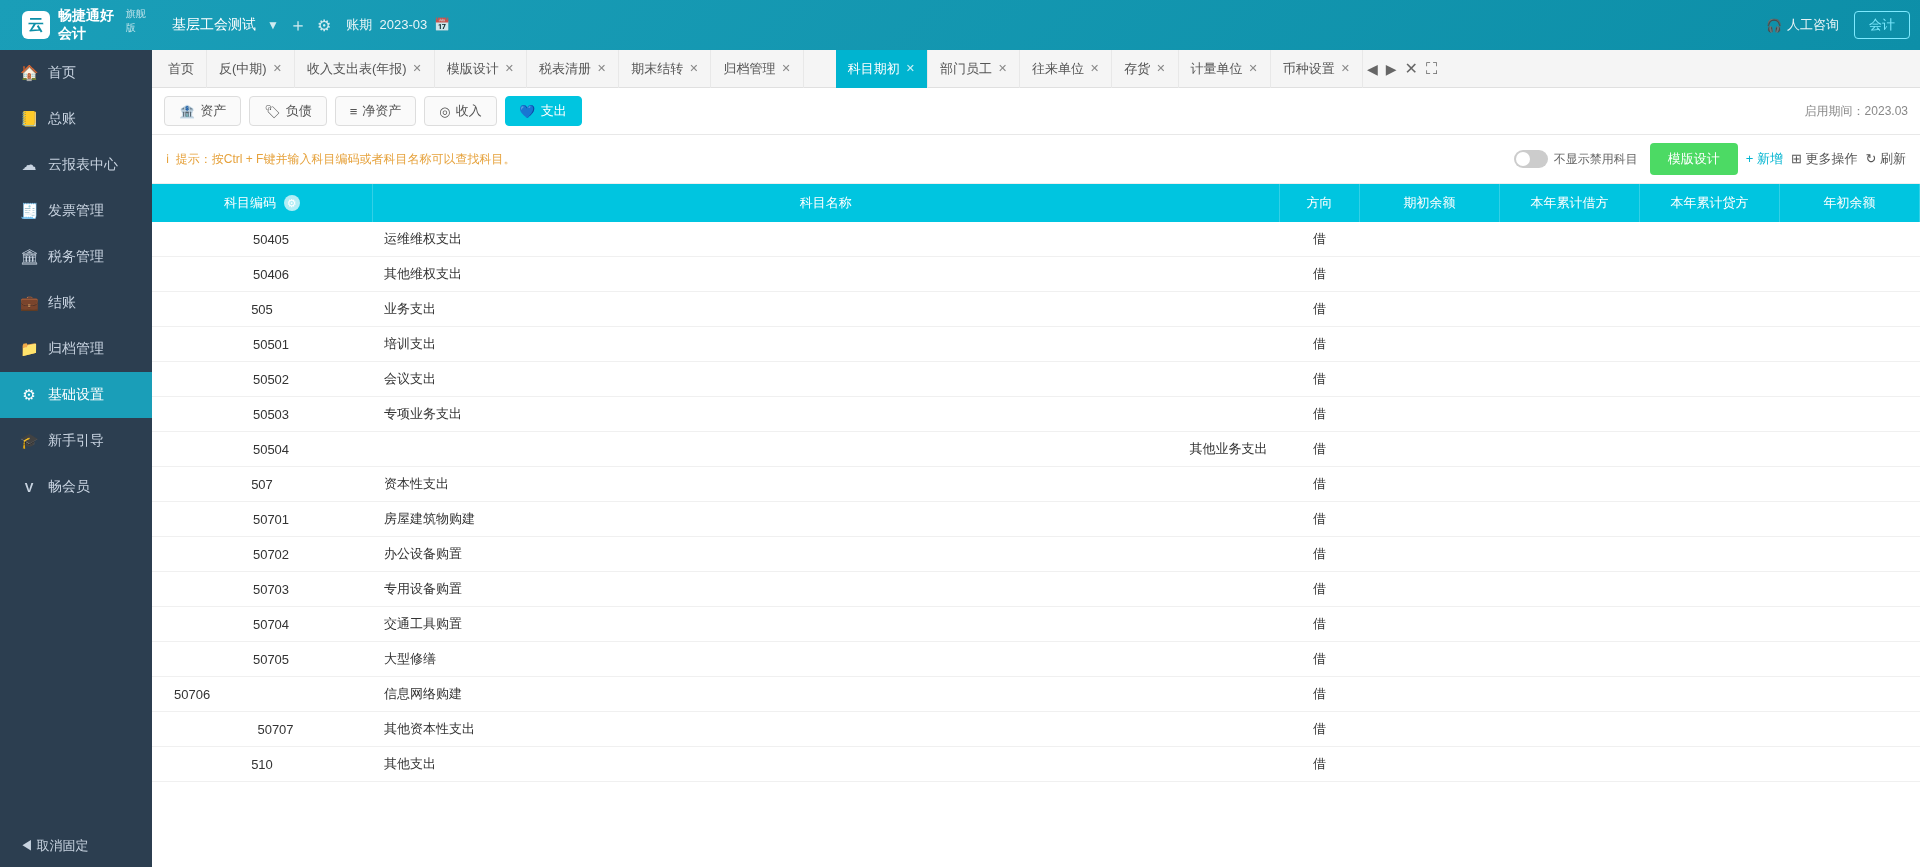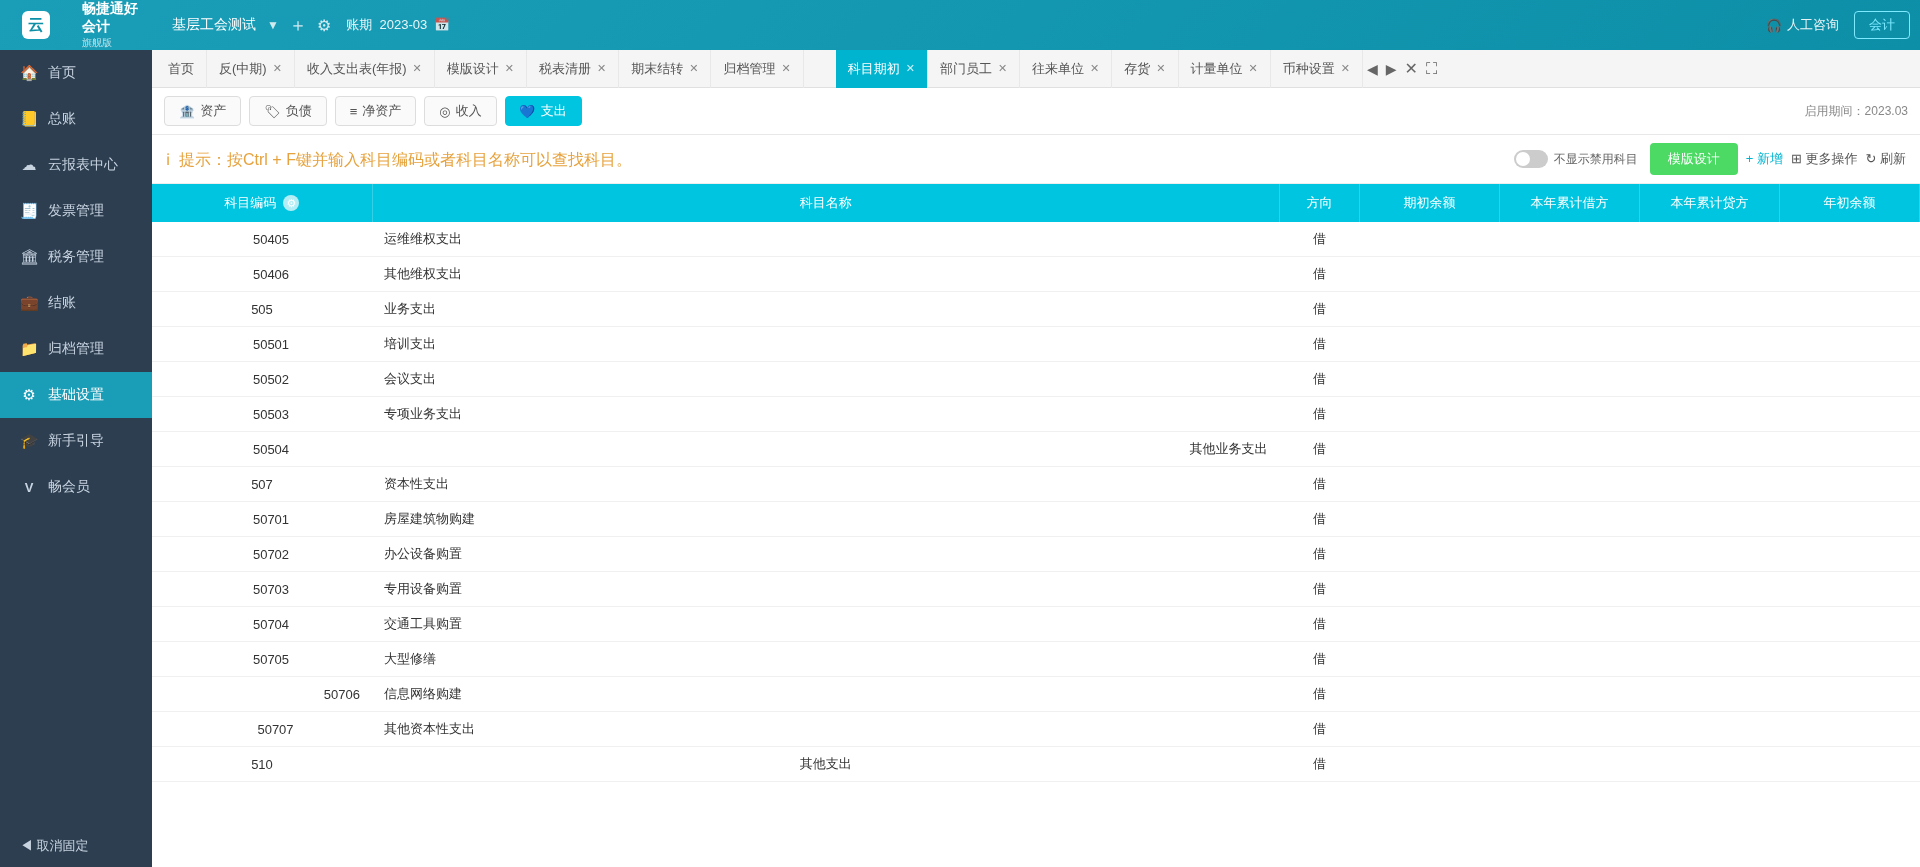--- a/index.html
+++ b/index.html
@@ -234,21 +234,21 @@
     .toolbar {
       display: flex;
       align-items: center;
       padding: 8px 14px;
       background: white;
       border-bottom: 1px solid #eee;
       flex-shrink: 0;
     }
     .toolbar-hint {
       color: #e6a23c;
-      font-size: 16px;
+      font-size: 12px;
       flex: 1;
     }
     .toolbar-toggle {
       display: flex;
       align-items: center;
       font-size: 12px;
       color: #666;
       margin-right: 12px;
     }
     .toggle-switch {
@@ -320,21 +320,20 @@
     .data-table thead tr {
       background: #00c5e0;
       color: white;
     }
     .data-table thead th {
       padding: 10px 8px;
       text-align: center;
       font-size: 13px;
       font-weight: 500;
       border-right: 1px solid rgba(255,255,255,0.2);
-      font-family: Liberation Serif, serif;
     }
     .data-table tbody tr {
       border-bottom: 1px solid #f0f0f0;
     }
     .data-table tbody td {
       padding: 8px 12px;
       font-size: 13px;
       color: #333;
       text-align: center;
     }
@@ -370,21 +369,21 @@
     }
   </style>
 </head>
 <body>
 
 <div class="top-header">
   <div class="logo-row" style="width:152px;">
     <div class="logo-icon">
       <span class="logo-icon-inner">云</span>
     </div>
-    <div style="display:flex;flex-direction:column;margin-left:24px;">
+    <div style="display:flex;flex-direction:row;">
       <span class="logo-title">畅捷通好会计</span>
       <span class="logo-subtitle">旗舰版</span>
     </div>
   </div>
 
   <div class="header-company">
     <span class="header-company-name">基层工会测试</span>
     <span class="header-arrow">▼</span>
   </div>
   <span class="header-add">＋</span>
@@ -687,40 +686,40 @@
               <tr>
       <td style="text-align:center;padding-left:30px">50705</td>
       <td style="text-align:left;">大型修缮</td>
       <td>借</td>
       <td></td>
       <td></td>
       <td></td>
       <td></td>
     </tr>
               <tr>
-      <td style="text-align:right;padding-left:35px">50706</td>
+      <td style="text-align:left;padding-left:22px">50706</td>
       <td style="text-align:left;">信息网络购建</td>
       <td>借</td>
       <td></td>
       <td></td>
       <td></td>
       <td></td>
     </tr>
               <tr>
       <td style="text-align:center;padding-left:39px">50707</td>
       <td style="text-align:left;">其他资本性支出</td>
       <td>借</td>
       <td></td>
       <td></td>
       <td></td>
       <td></td>
     </tr>
               <tr style="font-weight: 500;">
       <td style="text-align:center;padding-left:12px">510</td>
-      <td style="text-align:center;font-family:Liberation Mono, monospace;">其他支出</td>
+      <td style="text-align:left;font-family:Liberation Mono, monospace;">其他支出</td>
       <td>借</td>
       <td></td>
       <td></td>
       <td></td>
       <td></td>
     </tr>
             </tbody>
         </table>
       </div>
 

